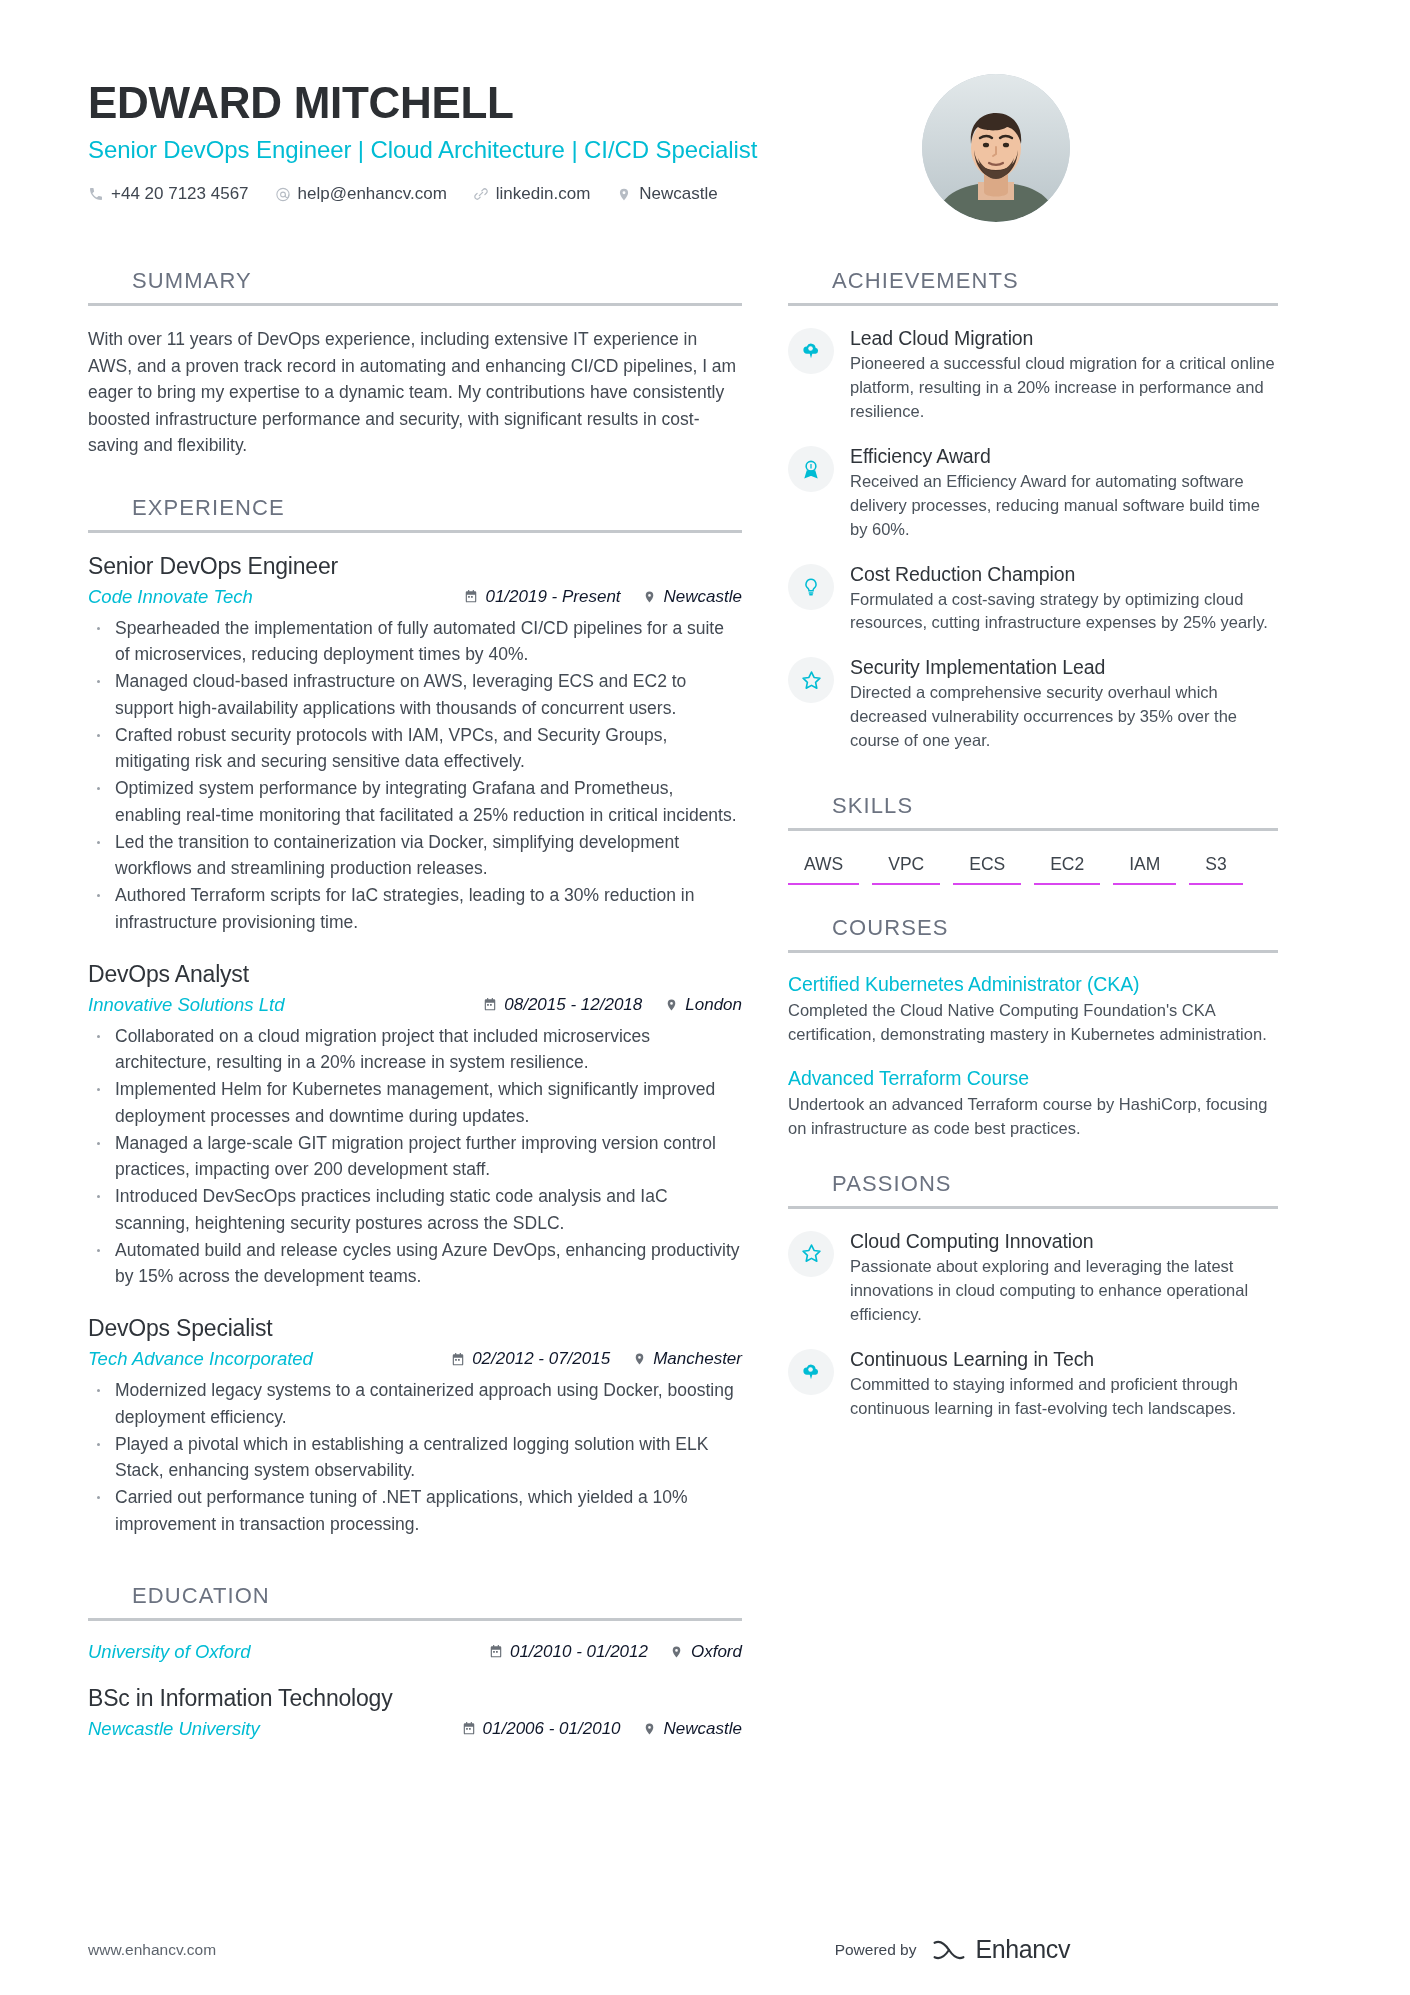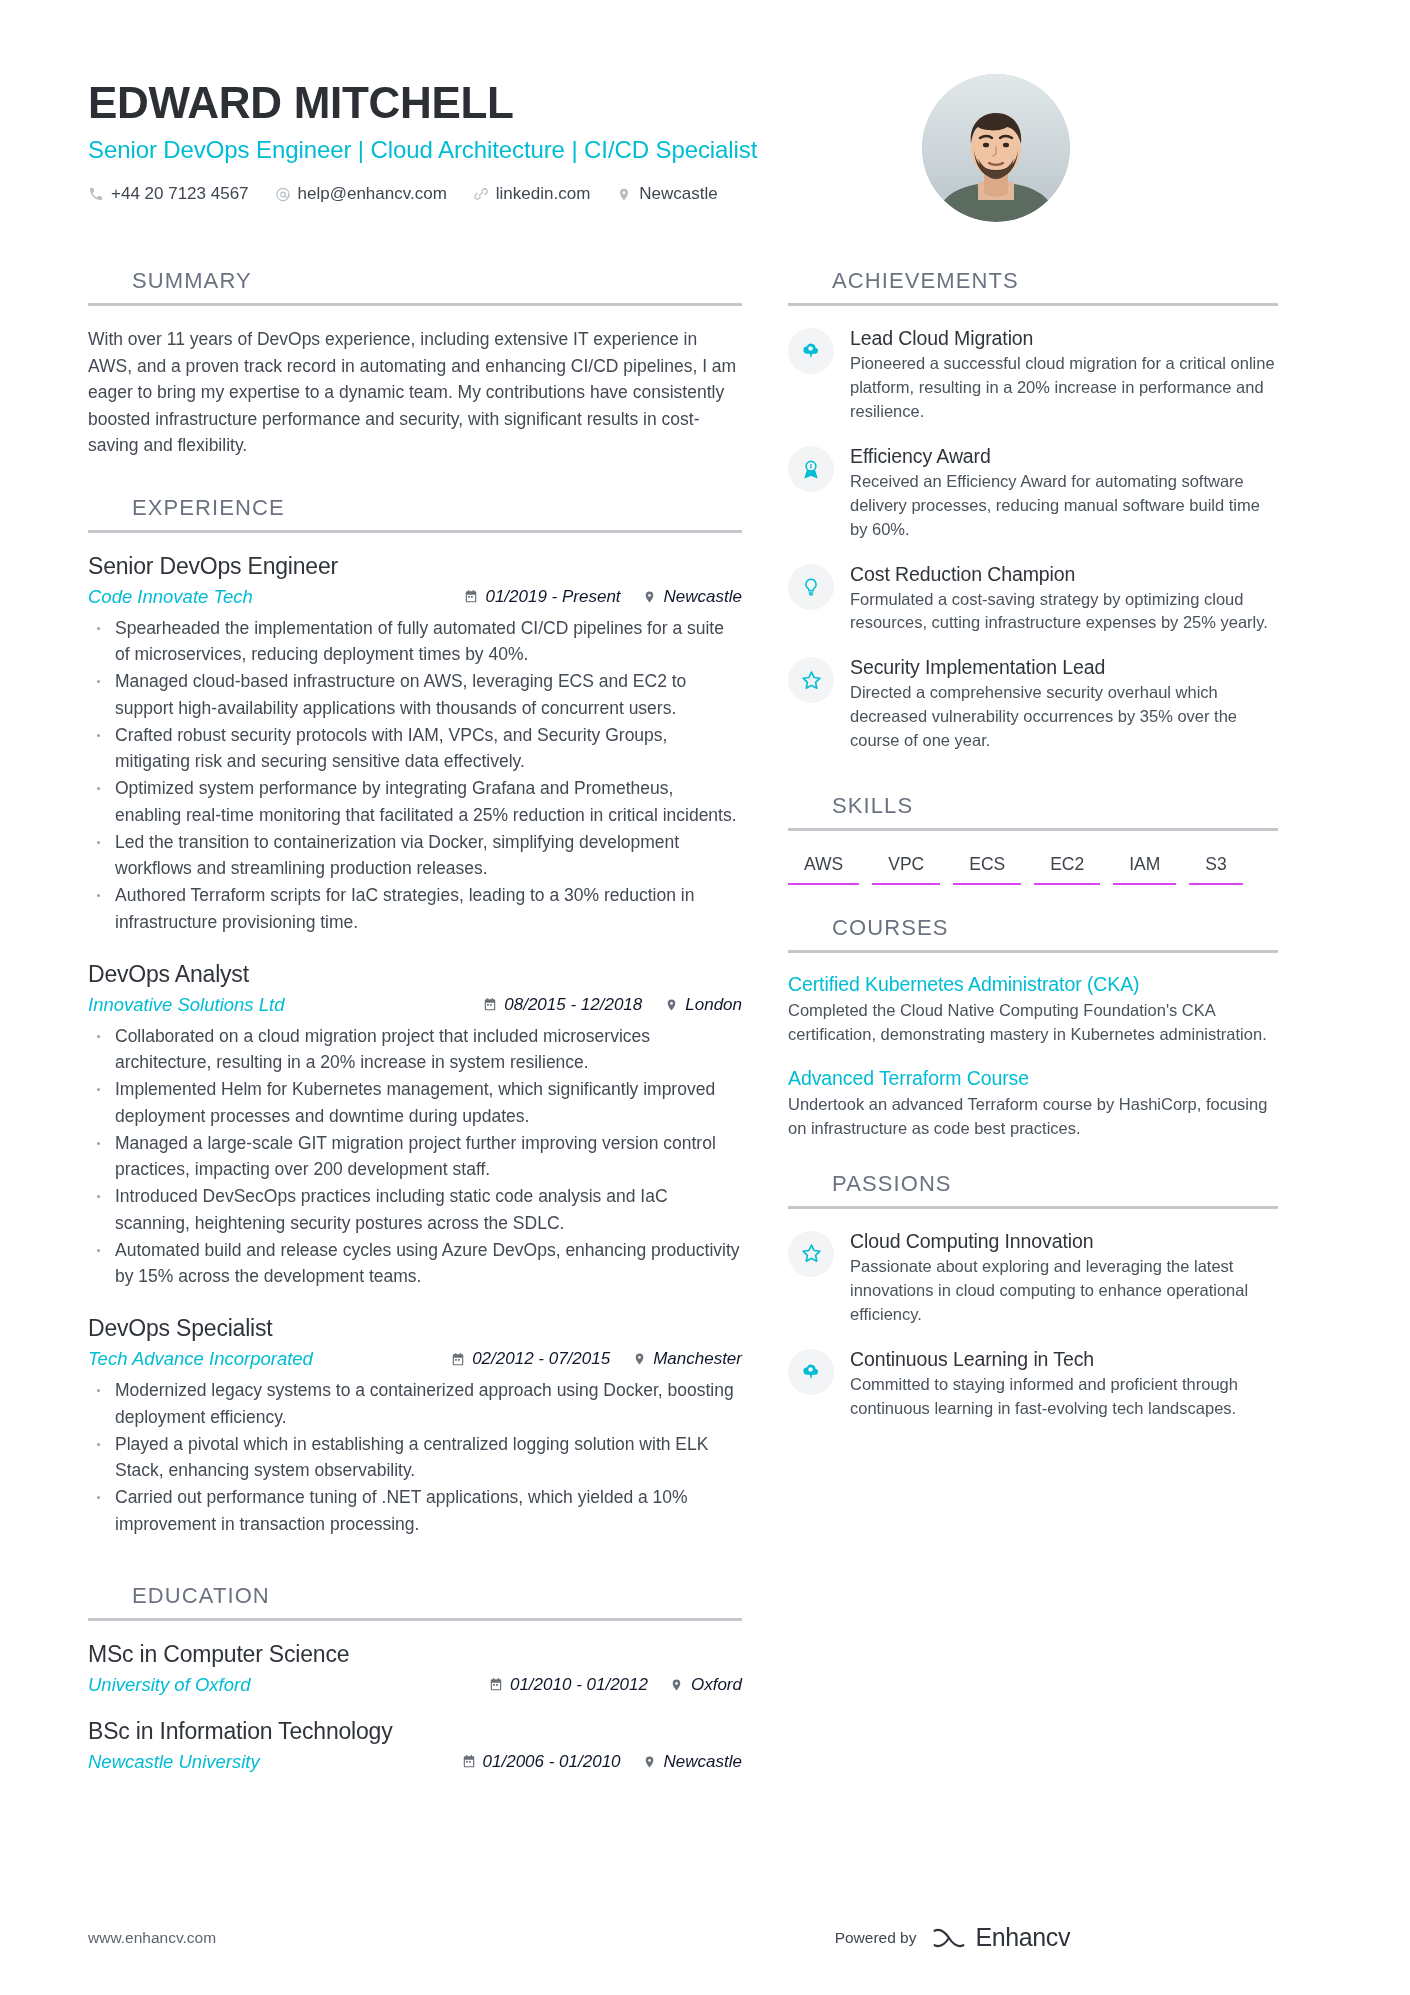--- a/index.html
+++ b/index.html
@@ -242,21 +242,21 @@
 
   .gap-lg { height: 30px; }
   .gap-md { height: 20px; }
   .gap-sm { height: 10px; }
 
   
   .footer {
     position: absolute;
     left: 88px;
     right: 88px;
-    bottom: 43px;
+    bottom: 31px;
     display: flex;
     align-items: center;
     justify-content: space-between;
   }
   .footer-url {
     font-size: 15.5px;
     color: #5d646d;
   }
   .footer-right {
     display: flex;
@@ -484,21 +484,20 @@
         </div>
       </div>
 
       <div class="gap-md"></div>
 
       <div class="section">
         <div class="section-title">EDUCATION</div>
         <div class="section-rule"></div>
 
         <div class="edu-block">
-          <div class="edu-title">MSc in Computer Science</div>
           <div class="exp-meta">
             <div class="exp-company">University of Oxford</div>
             <div class="meta-right">
               <div class="meta-chunk">
                 <span class="ic">
                   <svg width="14" height="15" viewBox="0 0 24 24" fill="currentColor">
                       <path d="M7 1h2v2h6V1h2v2h2a2 2 0 0 1 2 2v15a2 2 0 0 1-2 2H5a2 2 0 0 1-2-2V5a2 2 0 0 1 2-2h2V1zm12 8H5v11h14V9zM7 11h3v3H7v-3zm5 0h3v3h-3v-3z"></path>
                     </svg>
                 </span>
                 <span>01/2010 - 01/2012</span>

